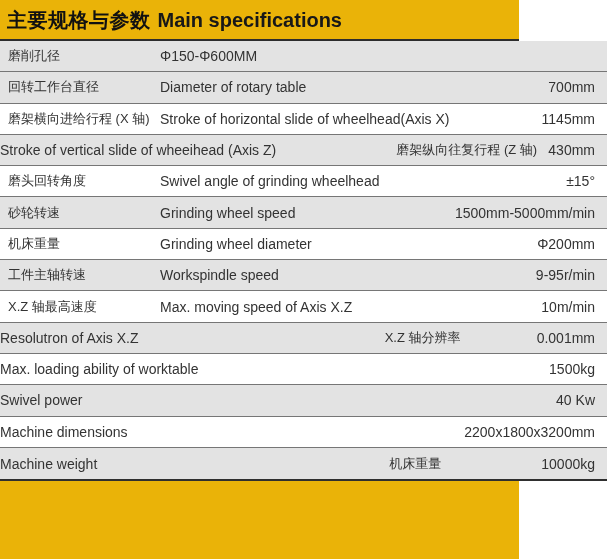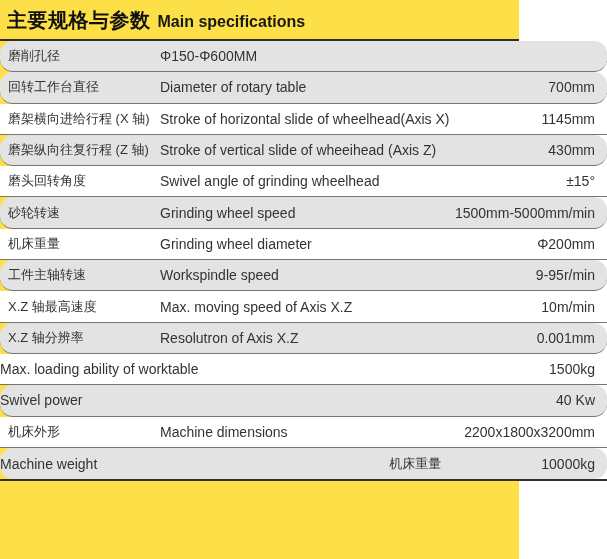--- a/index.html
+++ b/index.html
@@ -6,56 +6,56 @@
   html, body {
     width: 607px;
     height: 559px;
     background: #ffffff;
     font-family: "Liberation Sans", sans-serif;
     overflow: hidden;
   }
   .page {
     width: 519px;
     height: 559px;
-    background: #fde047;
+    background: #eab308;
   }
   header.title-bar {
     height: 41px;
     padding: 7px 8px 0 7px;
     display: flex;
     align-items: baseline;
     gap: 7px;
     border-bottom: 2px solid #2d2d2d;
   }
   .t-cn {
     font-size: 20px;
     font-weight: bold;
     color: #111111;
     letter-spacing: 0.5px;
     white-space: nowrap;
   }
   .t-en {
-    font-size: 16px;
+    font-size: 20px;
     font-weight: bold;
     color: #181818;
     white-space: nowrap;
   }
   .spec-table {
     width: 607px;
     border-bottom: 2px solid #2f2f2f;
   }
   .row {
     display: flex;
     align-items: center;
     height: 31.3px;
     border-bottom: 1px solid #767676;
     background: #ffffff;
   }
   .row:last-child { border-bottom: none; }
-  .row.alt { background: #e3e3e3; border-radius: 13px; }
+  .row.alt { background: #e3e3e3; }
   .cell {
     color: #333333;
     white-space: nowrap;
     overflow: hidden;
   }
   .cell.cn {
     width: 160px;
     padding-left: 8px;
     font-size: 13px;
     flex: 0 0 160px;
@@ -90,22 +90,22 @@
         <span class="cell cn">回转工作台直径</span>
         <span class="cell en">Diameter of rotary table</span>
         <span class="cell val">700mm</span>
       </div>
       <div class="row">
         <span class="cell cn">磨架横向进给行程 (X 轴)</span>
         <span class="cell en">Stroke of horizontal slide of wheelhead(Axis X)</span>
         <span class="cell val">1145mm</span>
       </div>
       <div class="row alt">
+        <span class="cell en">Stroke of vertical slide of wheeihead (Axis Z)</span>
         <span class="cell cn">磨架纵向往复行程 (Z 轴)</span>
-        <span class="cell en">Stroke of vertical slide of wheeihead (Axis Z)</span>
         <span class="cell val">430mm</span>
       </div>
       <div class="row">
         <span class="cell cn">磨头回转角度</span>
         <span class="cell en">Swivel angle of grinding wheelhead</span>
         <span class="cell val">±15°</span>
       </div>
       <div class="row alt">
         <span class="cell cn">砂轮转速</span>
         <span class="cell en">Grinding wheel speed</span>
@@ -120,34 +120,33 @@
         <span class="cell cn">工件主轴转速</span>
         <span class="cell en">Workspindle speed</span>
         <span class="cell val">9-95r/min</span>
       </div>
       <div class="row">
         <span class="cell cn">X.Z 轴最高速度</span>
         <span class="cell en">Max. moving speed of Axis  X.Z</span>
         <span class="cell val">10m/min</span>
       </div>
       <div class="row alt">
+        <span class="cell en">Resolutron of Axis X.Z</span>
         <span class="cell cn">X.Z 轴分辨率</span>
-        <span class="cell en">Resolutron of Axis X.Z</span>
         <span class="cell val">0.001mm</span>
       </div>
       <div class="row">
         <span class="cell en">Max. loading ability of worktable</span>
         <span class="cell val">1500kg</span>
       </div>
       <div class="row alt">
         <span class="cell en">Swivel power</span>
         <span class="cell val">40 Kw</span>
       </div>
       <div class="row">
-        <span class="cell cn">机床外形</span>
         <span class="cell en">Machine dimensions</span>
         <span class="cell val">2200x1800x3200mm</span>
       </div>
       <div class="row alt">
         <span class="cell en">Machine weight</span>
         <span class="cell cn">机床重量</span>
         <span class="cell val">10000kg</span>
       </div>
     </div>
 

